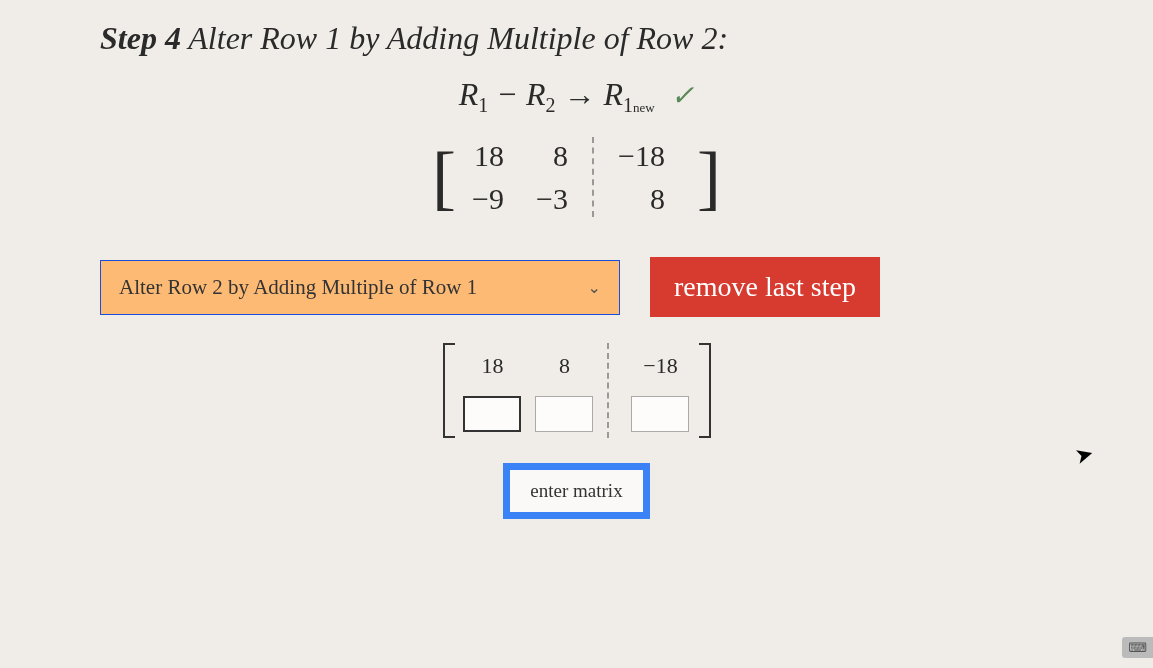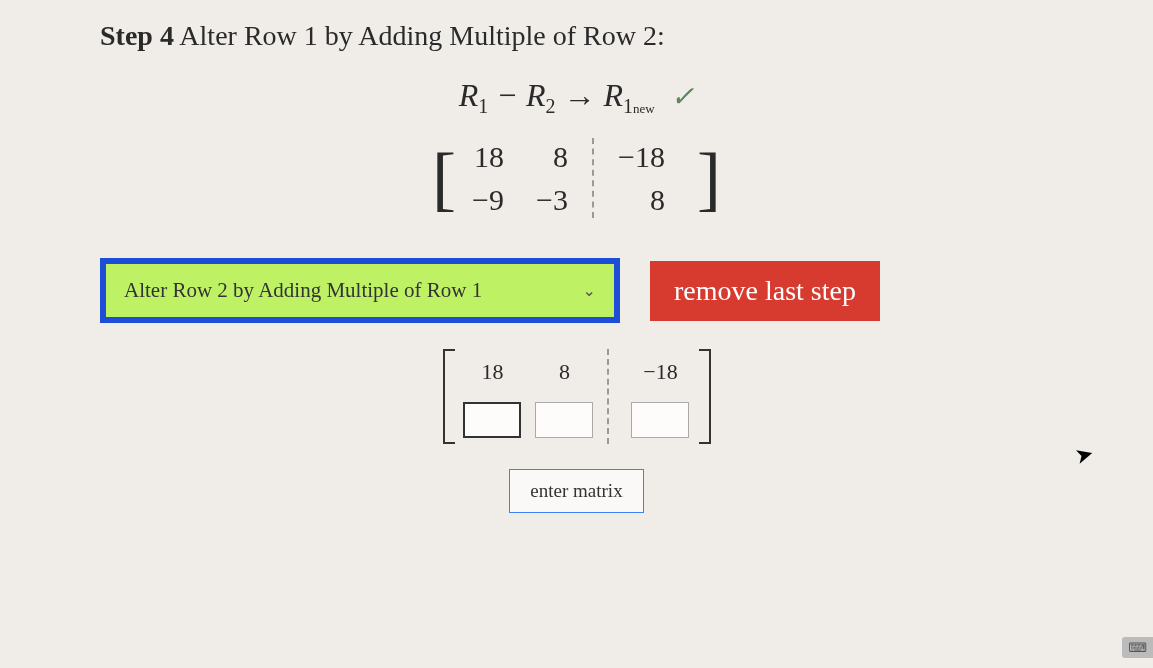--- a/index.html
+++ b/index.html
@@ -10,22 +10,23 @@
     body {
       font-family: Georgia, 'Times New Roman', serif;
       background: #f0ede8;
       width: 1153px;
       height: 668px;
       padding: 20px 100px;
       color: #2a2a2a;
       position: relative;
     }
     .step-heading {
-      font-size: 28px;
-      margin-bottom: 25px;
+      font-size: 32px;
+      margin-bottom: 19px;
+      font-style: italic;
     }
     .step-heading .bold {
       font-weight: bold;
     }
     .equation-row {
       text-align: center;
       font-size: 32px;
       margin-bottom: 20px;
       font-family: 'Times New Roman', serif;
       font-style: italic;
@@ -80,22 +81,22 @@
     .matrix-grid .c4 { grid-column: 4; }
     
     .controls-row {
       display: flex;
       align-items: center;
       gap: 30px;
       margin-bottom: 25px;
     }
     .select-box {
       flex: 0 0 520px;
-      border: 6px solid #1d4ed8;
-      background: #bef264;
+      border: 1px solid #1d4ed8;
+      background: #fdba74;
       padding: 14px 18px;
       font-size: 21px;
       font-family: Georgia, serif;
       display: flex;
       justify-content: space-between;
       align-items: center;
       color: #333;
       cursor: pointer;
     }
     .select-box .chev {
@@ -157,21 +158,21 @@
       font-family: inherit;
     }
     .input-grid input.focused {
       border: 2px solid #333;
     }
     .enter-btn-row {
       display: flex;
       justify-content: center;
     }
     .enter-btn {
-      border: 1px solid #3b82f6;
+      border: 7px solid #3b82f6;
       background: #faf9f7;
       padding: 10px 20px;
       font-size: 19px;
       font-family: Georgia, serif;
       cursor: pointer;
       color: #333;
     }
     .cursor-icon {
       position: absolute;
       right: 60px;

